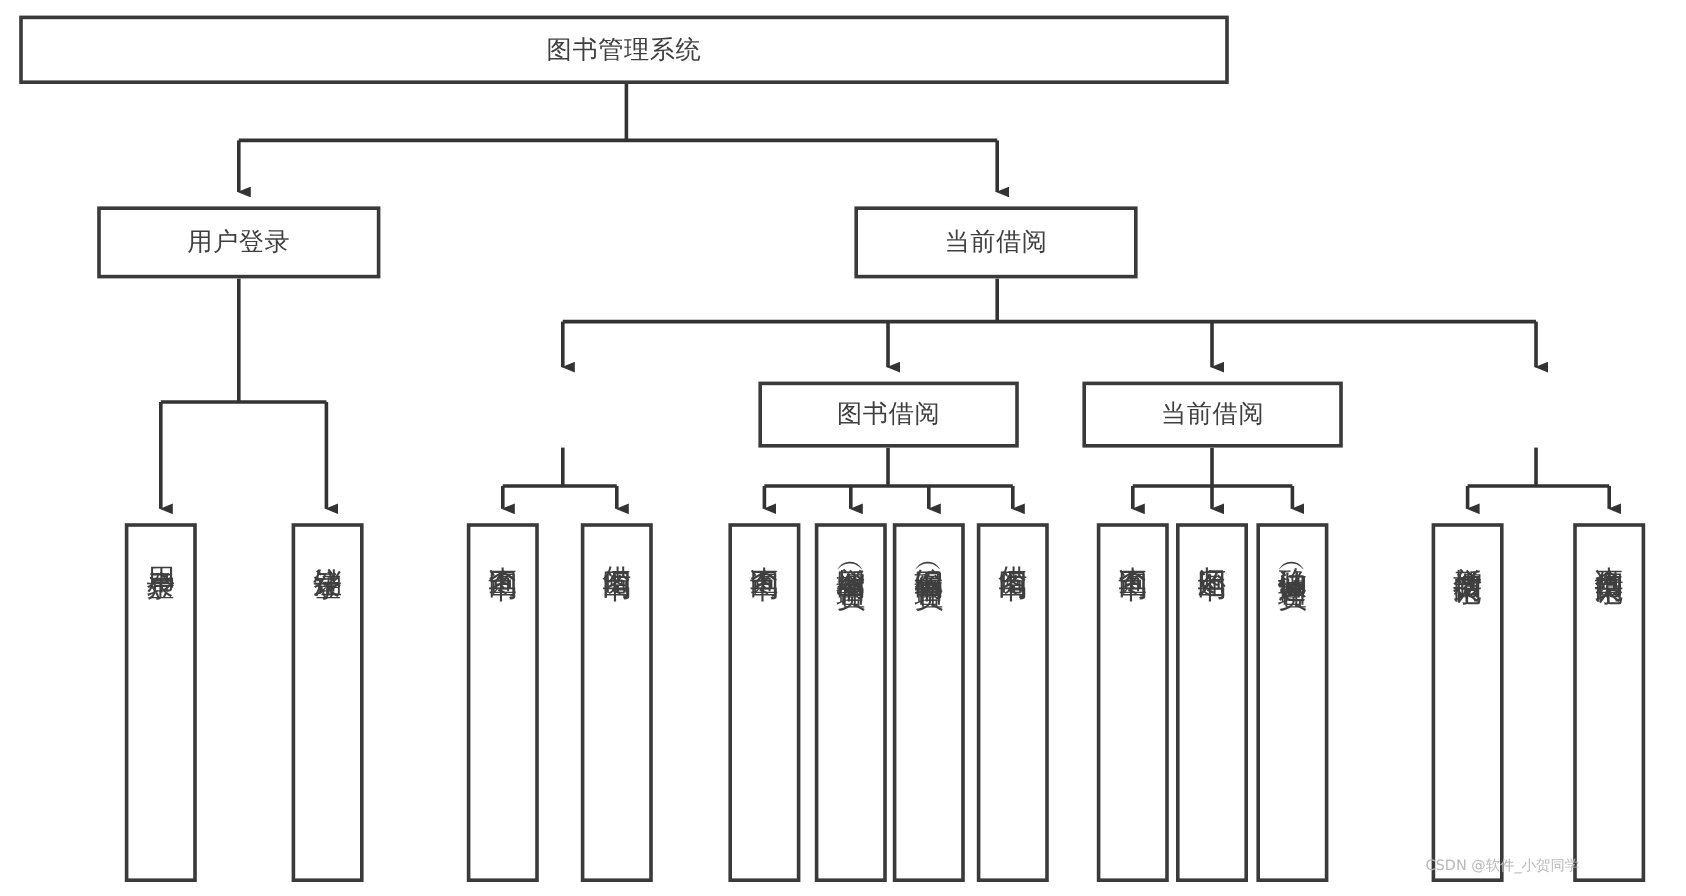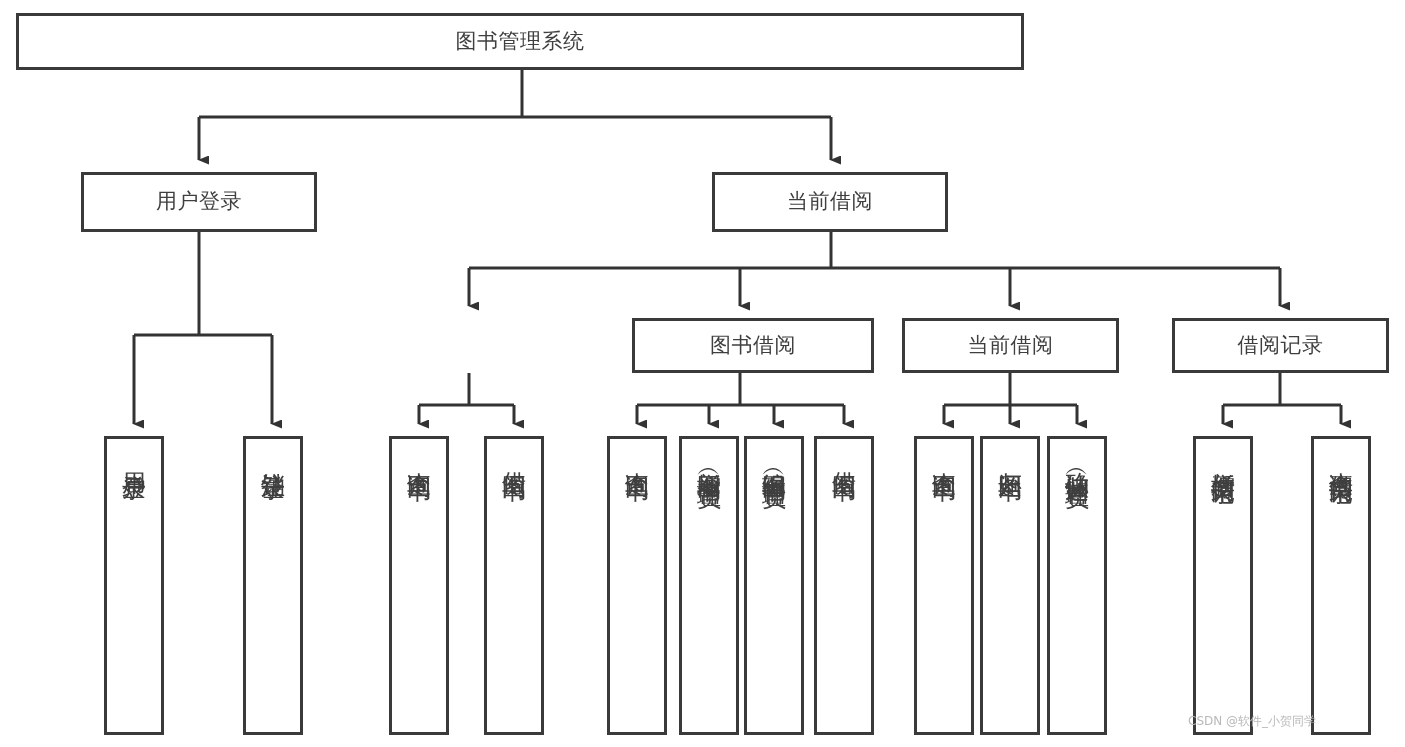--- a/index.html
+++ b/index.html
@@ -122,28 +122,25 @@
     <span class="label">图书管理系统</span>
   </div>
 
   <div class="node horiz" style="left:81px;top:172px;width:236px;height:60px;">
     <span class="label">用户登录</span>
   </div>
   <div class="node horiz" style="left:712px;top:172px;width:236px;height:60px;">
     <span class="label">当前借阅</span>
   </div>
 
-  <div class="node horiz" style="left:632px;top:318px;width:242px;height:55px;">
+  <div class="node horiz" style="left:632px;top:318px;width:217px;height:55px;">
     <span class="label">图书借阅</span>
   </div>
   <div class="node horiz" style="left:902px;top:318px;width:217px;height:55px;">
     <span class="label">当前借阅</span>
-  </div>
-  <div class="node horiz" style="left:1172px;top:318px;width:217px;height:55px;">
-    <span class="label">借阅记录</span>
   </div>
 
   <div class="node vert" style="left:104px;top:436px;width:60px;height:299px;">
     <span class="label">用户登录</span>
   </div>
   <div class="node vert" style="left:243px;top:436px;width:60px;height:299px;">
     <span class="label">注销登录</span>
   </div>
 
   <div class="node vert" style="left:389px;top:436px;width:60px;height:299px;">

